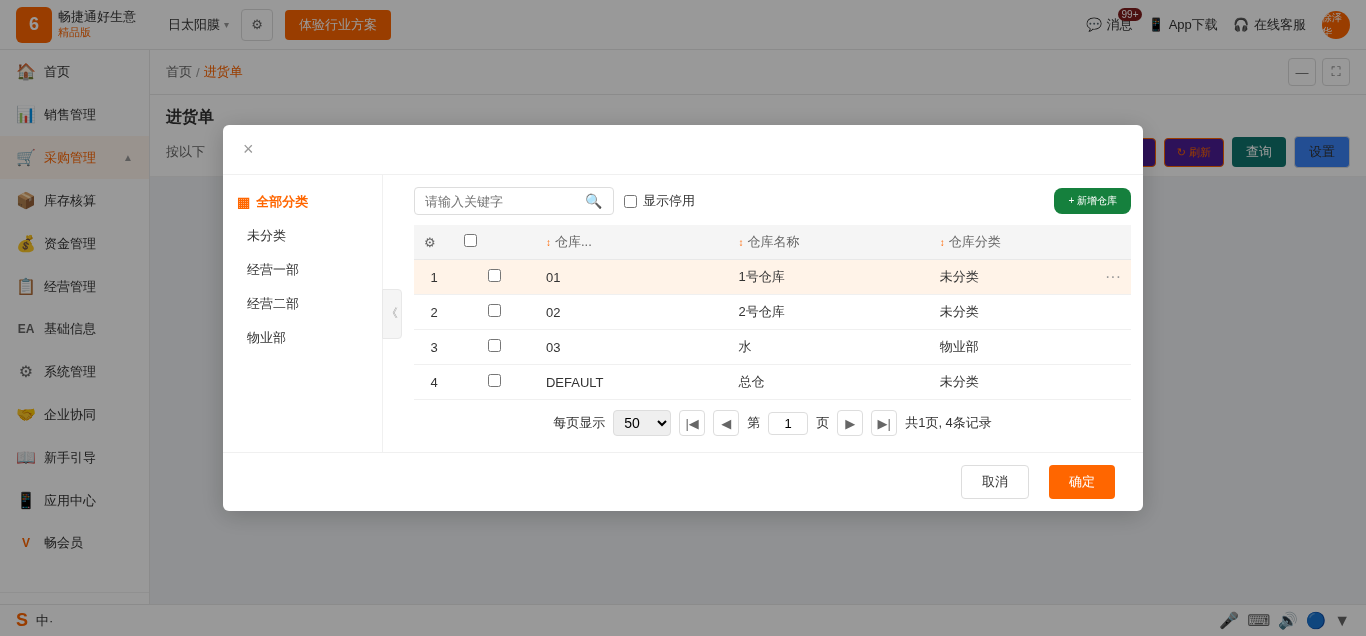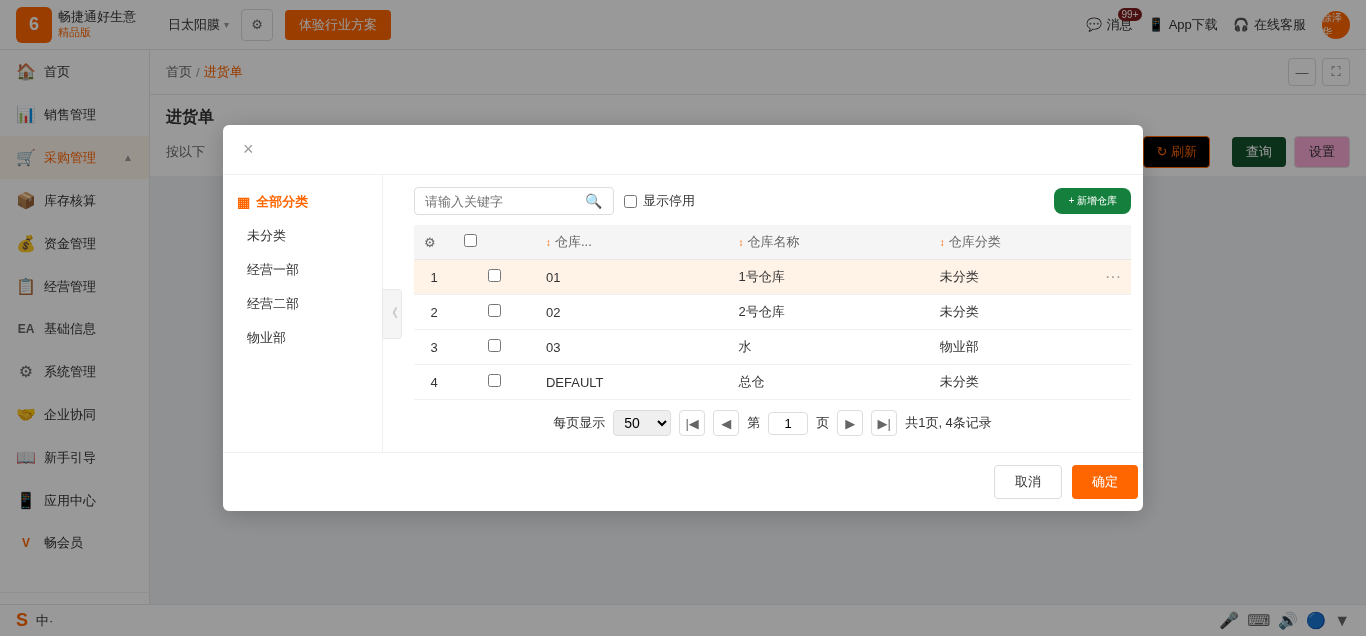--- a/index.html
+++ b/index.html
@@ -113,30 +113,30 @@
     .page-title { font-size: 16px; font-weight: bold; color: #333; margin-bottom: 8px; }
     .filter-bar {
       display: flex; align-items: center; gap: 12px;
       flex-wrap: wrap;
     }
     .filter-label { color: #666; font-size: 13px; }
     .filter-actions {
       margin-left: auto; display: flex; gap: 8px; align-items: center;
     }
     .btn-primary {
-      background: #14532d; color: white; border: none; border-radius: 4px;
-      padding: 6px 14px; font-size: 13px; cursor: pointer; margin-left: 14px;
+      background: #0f766e; color: white; border: none; border-radius: 4px;
+      padding: 6px 14px; font-size: 13px; cursor: pointer;
     }
     .btn-default {
-      background: #f9a8d4; color: #333; border: 1px solid #ddd; border-radius: 4px;
+      background: #3b82f6; color: #333; border: 1px solid #ddd; border-radius: 4px;
       padding: 6px 14px; font-size: 13px; cursor: pointer;
     }
     .btn-outline {
-      background: #000000; color: #f60; border: 1px solid #f60; border-radius: 4px;
-      padding: 6px 12px; font-size: 13px; cursor: pointer;
+      background: #4c1d95; color: #f60; border: 1px solid #f60; border-radius: 4px;
+      padding: 6px 12px; font-size: 11px; cursor: pointer;
     }
     .page-close-btn {
       width: 28px; height: 28px; border: 1px solid #ddd; border-radius: 4px;
       display: flex; align-items: center; justify-content: center;
       cursor: pointer; color: #666;
     }
 
     
     .overlay {
       position: fixed; top: 0; left: 0; width: 100%; height: 100%;
@@ -253,22 +253,22 @@
       font-size: 13px;
     }
     .page-input {
       width: 40px; text-align: center;
       border: 1px solid #ddd; border-radius: 4px;
       padding: 3px; font-size: 13px;
     }
 
     
     .modal-footer {
-      display: flex; justify-content: flex-end; gap: 10px;
-      padding: 12px 5px;
+      display: flex; justify-content: flex-end; gap: 20px;
+      padding: 12px 28px;
       border-top: 1px solid #f0f0f0;
     }
     .btn-cancel {
       background: #fff; color: #333; border: 1px solid #ddd;
       border-radius: 4px; padding: 7px 20px; font-size: 13px; cursor: pointer;
     }
     .btn-confirm {
       background: #f60; color: white; border: none;
       border-radius: 4px; padding: 7px 20px; font-size: 13px; cursor: pointer;
     }

